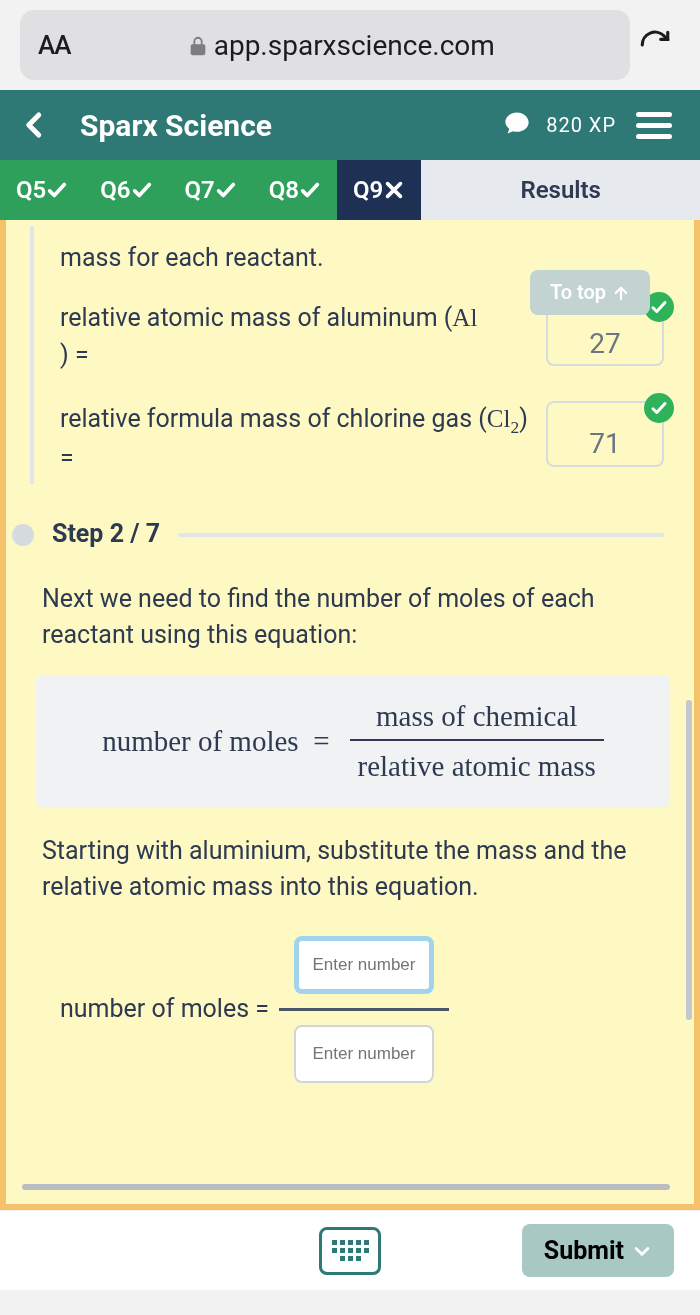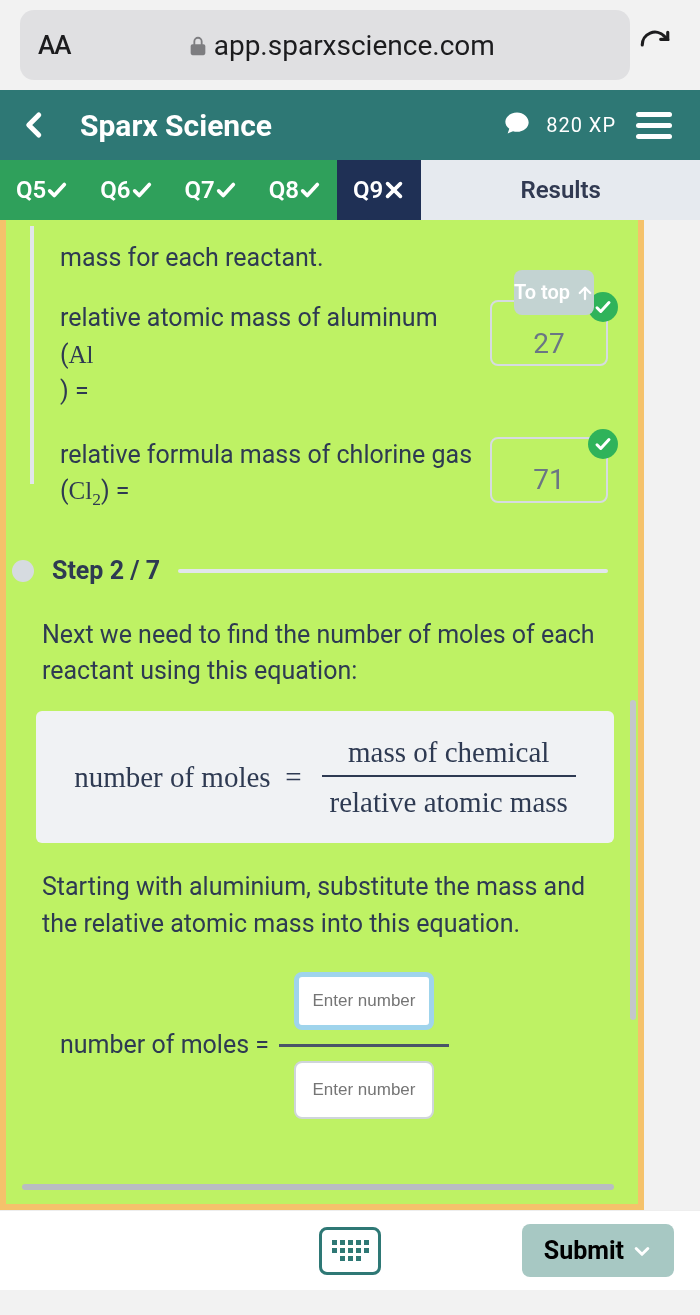--- a/index.html
+++ b/index.html
@@ -22,21 +22,21 @@
   .burger span { display:block; height:5px; background:#fff; border-radius:3px; width:36px; }
 
   
   .tabs { display:flex; height:60px; }
   .tab { flex:0 0 auto; display:flex; align-items:center; justify-content:center; font-size:24px; font-weight:600; color:#fff; background:#2fa05b; padding:7px 16px; }
   .tab.current { background:#1f3055; position:relative; }
   .tab.current::after { content:""; position:absolute; bottom:-10px; left:50%; transform:translateX(-50%); border-left:12px solid transparent; border-right:12px solid transparent; border-top:12px solid #1f3055; }
   .tab.results { background:#e6eaef; color:#313a52; flex:1; }
 
   
-  .frame { border:6px solid #f5c26b; border-top:none; background:#bef264; width:644px; height:990px; position:relative; overflow:hidden; }
+  .frame { border:6px solid #f5c26b; border-top:none; background:#fef9c3; width:700px; height:990px; position:relative; overflow:hidden; }
   .content { padding:20px 30px 10px 36px; color:#2e3a52; font-size:25px; line-height:1.45; position:relative; height:100%; }
   .prev-line { margin-bottom:24px; margin-left:18px;}
   .inrow { display:flex; align-items:flex-start; margin-bottom:28px; margin-left:18px;margin-top:8px; }
   .inrow .label { flex:1; font-size:25px; padding-right:14px; }
   .ansbox { width:118px; height:66px; border:2px solid #d6dbe0; border-radius:8px; display:flex; align-items:flex-end; justify-content:center; font-size:28px; color:#6b7684; position:relative; }
   .checkmk { position:absolute; top:-10px; right:-12px; width:30px; height:30px; background:#2fb35a; border-radius:50%; display:flex; align-items:center; justify-content:center; }
   .checkmk svg { stroke:#fff; }
   .serif { font-family: "Times New Roman", Georgia, serif; }
   sub { font-size:0.7em; vertical-align:sub; }
 
@@ -58,21 +58,21 @@
 
   
   .moles { display:flex; align-items:center; margin-top:30px; margin-left:18px; }
   .moles .lbl { font-size:25px; margin-right:10px; }
   .moles .frac2 { display:flex; flex-direction:column; align-items:center; }
   .numinput { width:140px; height:58px; border:2px solid #cfd5db; border-radius:8px; font-size:17px; color:#9aa2ac; text-align:center; outline:none; }
   .numinput.focus { border:5px solid #9fd4ec; }
   .fracbar { width:170px; height:3px; background:#4a5568; margin:14px 0; }
 
   
-  .pill-top, .pill-bot { position:absolute; background:#c3d3d2; color:#fff; font-size:20px; font-weight:600; border-radius:8px; padding:8px 0; display:flex; align-items:center; gap:6px; }
+  .pill-top, .pill-bot { position:absolute; background:#c3d3d2; color:#fff; font-size:20px; font-weight:600; border-radius:8px; padding:8px 20px; display:flex; align-items:center; gap:6px; }
   .pill-top { top:50px; right:44px; }
   .pill-bot { bottom:90px; right:36px; }
 
   
   .vscroll { position:absolute; right:2px; top:480px; width:6px; height:320px; background:#c4c7cb; border-radius:4px; }
   .hscroll { position:absolute; left:16px; right:24px; bottom:14px; height:6px; background:#b9bdc2; border-radius:4px; }
 
   
   .footer { height:80px; background:#fff; display:flex; align-items:center; justify-content:flex-end; padding:0 26px; gap:40px; position:relative; border-top:1px solid #eee;}
   .kbd { position:absolute; left:50%; transform:translateX(-50%); width:62px; height:48px; border:3px solid #2e7875; border-radius:8px; display:flex; align-items:center; justify-content:center; }

